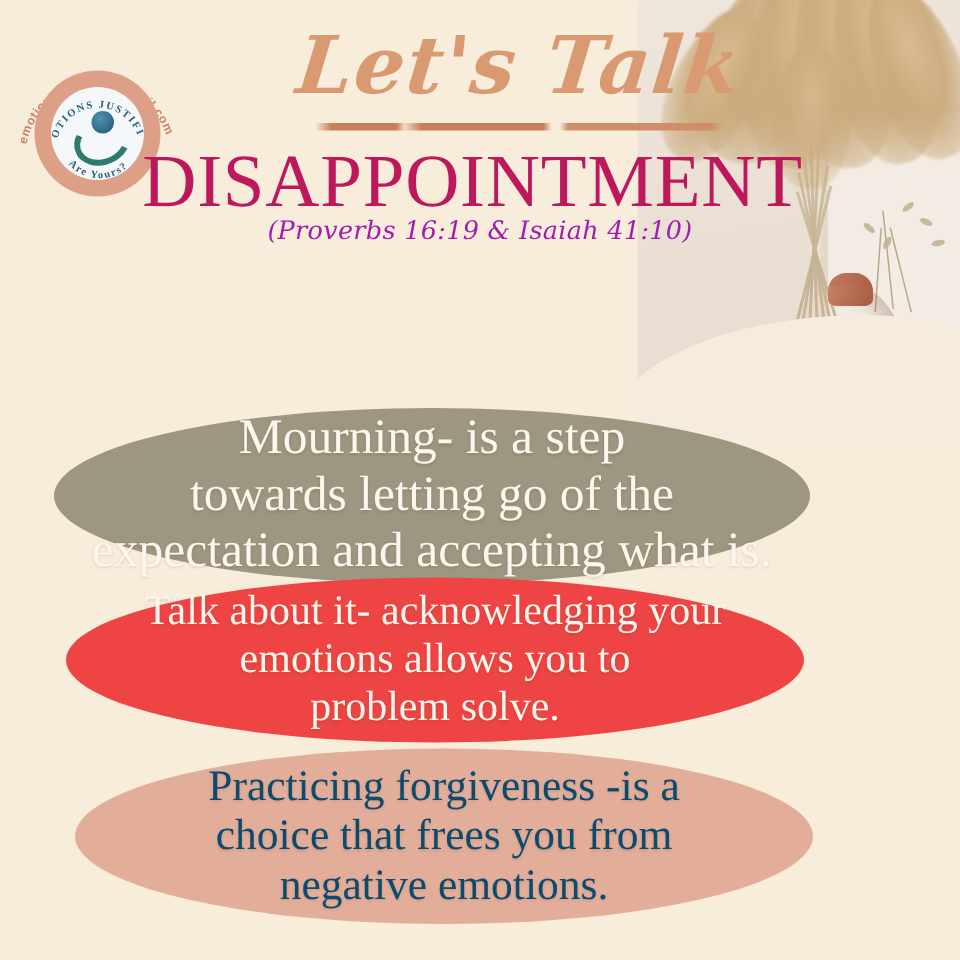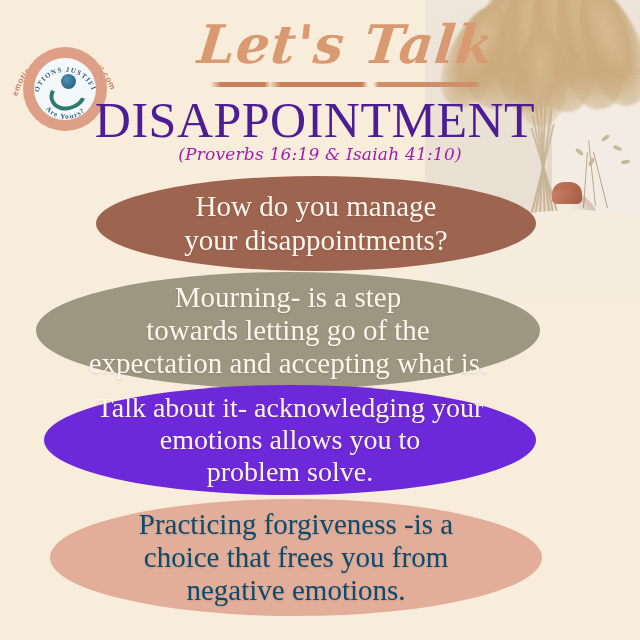--- a/index.html
+++ b/index.html
@@ -233,21 +233,21 @@
     justify-content: center;
     text-align: center;
     color: #fdf6ec;
     font-family: "Liberation Serif", "DejaVu Serif", serif;
     line-height: 1.14;
     text-shadow: 0 1px 2px rgba(90,60,45,0.18);
     padding: 0 16px;
     box-sizing: border-box;
   }
   .e1 { left: 96px;  top: 176px; width: 440px; height: 95px;  font-size: 29px; }
-  .e2 { left: 36px;  top: 272px; width: 504px; height: 117px; font-size: 29px; }
+  .e2 { left: 36px;  top: 272px; width: 504px; height: 117px; font-size: 33px; }
   .e3 { left: 44px;  top: 385px; width: 492px; height: 110px; font-size: 28px; }
   .e4 { left: 50px;  top: 499px; width: 492px; height: 117px; font-size: 29px; }
 
   .ell-text { display: block; width: 100%; }
 </style>
 </head>
 <body>
 
 <div id="poster" style="background: rgb(248, 236, 219);">
 
@@ -314,29 +314,26 @@
         </text>
         <text>
           <textPath href="#arcBot" startOffset="50%" text-anchor="middle">Are Yours?</textPath>
         </text>
       </svg>
     </div>
   </div>
 
   <div class="lets-talk" style="color: rgb(217, 154, 114);">Let's Talk</div>
   <div class="lt-underline"></div>
-  <div class="disappointment" style="color: #4c1d95;">DISAPPOINTMENT</div>
+  <div class="disappointment" style="color: #be185d;">DISAPPOINTMENT</div>
   <div class="verses" style="color: #a21caf;">(Proverbs 16:19 &amp; Isaiah 41:10)</div>
 
-  <div class="ellipse e1" style="background: rgb(157, 100, 80); color: rgb(253, 246, 236);">
-    <span class="ell-text">How do you manage<br>your disappointments?</span>
-  </div>
   <div class="ellipse e2" style="background: rgb(157, 150, 128); color: rgb(253, 246, 236);">
     <span class="ell-text">Mourning- is a step<br>towards letting go of the<br>expectation and accepting what is.</span>
   </div>
-  <div class="ellipse e3" style="background: #6d28d9; color: rgb(253, 246, 236);">
+  <div class="ellipse e3" style="background: #ef4444; color: rgb(253, 246, 236);">
     <span class="ell-text">Talk about it- acknowledging your<br>emotions allows you to<br>problem solve.</span>
   </div>
   <div class="ellipse e4" style="background: rgb(227, 174, 153); color: #0c4a6e;">
     <span class="ell-text">Practicing forgiveness -is a<br>choice that frees you from<br>negative emotions.</span>
   </div>
 
 </div>
 
 </body></html>

